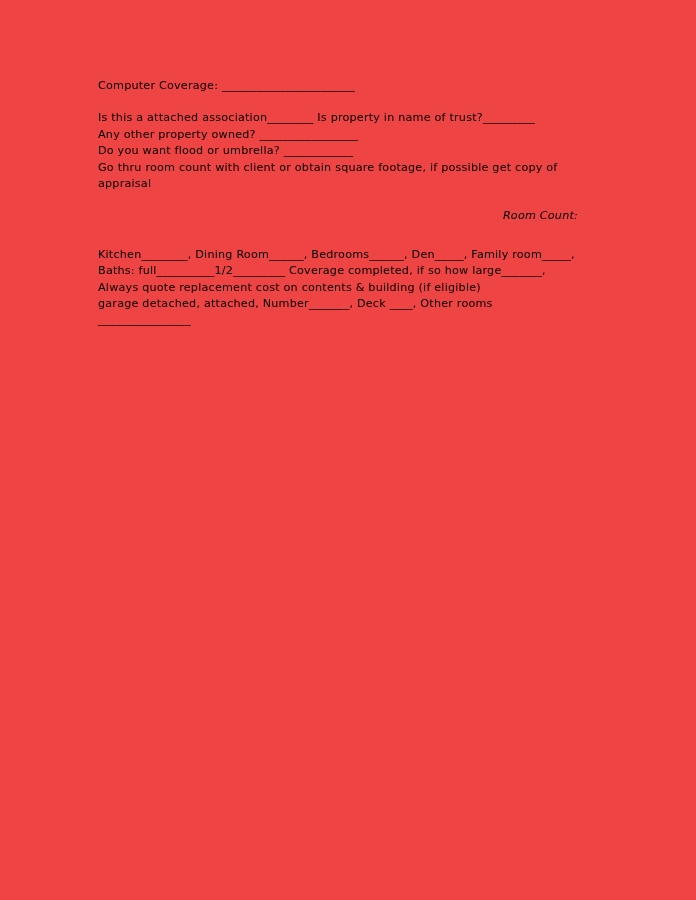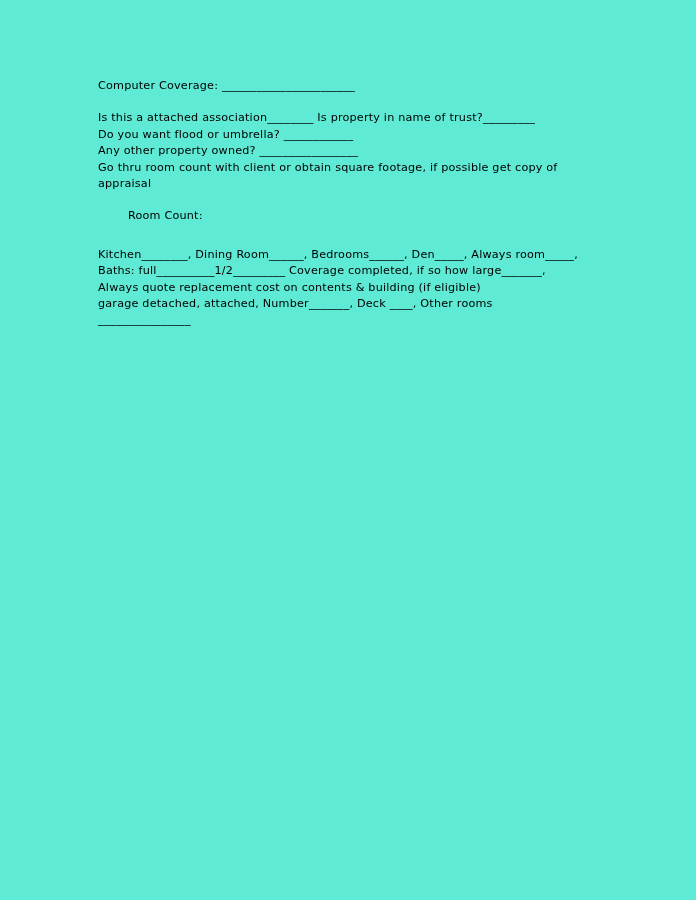--- a/index.html
+++ b/index.html
@@ -10,66 +10,67 @@
   body {
     width: 696px;
     height: 900px;
     font-family: "DejaVu Sans", sans-serif;
     color: #000000;
   }
   .page {
     position: relative;
     width: 696px;
     height: 900px;
-    background: #5eead4;
+    background: #ef4444;
     overflow: hidden;
   }
   .content {
     position: absolute;
     left: 98px;
     top: 78px;
     width: 480px;
   }
   .line {
     font-size: 11.2px;
     line-height: 16.4px;
     letter-spacing: 0.2px;
     white-space: pre-wrap;
     word-wrap: break-word;
   }
   .spacer-sm { height: 16px; }
   .spacer-md { height: 22px; }
   .center {
-    text-align: left;
+    text-align: right;
     padding-left: 30px;
+    font-style: italic;
   }
   .block { margin: 0; }
 </style>
 </head>
 <body>
 
 <div class="page">
   <div class="content">
 
     <p class="line block">Computer Coverage: _______________________</p>
 
     <div class="spacer-sm"></div>
 
     <p class="line block">Is this a attached association________ Is property in name of trust?_________</p>
+    <p class="line block">Any other property owned? _________________</p>
     <p class="line block">Do you want flood or umbrella? ____________</p>
-    <p class="line block">Any other property owned? _________________</p>
     <p class="line block">Go thru room count with client or obtain square footage, if possible get copy of appraisal</p>
 
     <div class="spacer-sm"></div>
 
     <p class="line block center">Room Count:</p>
 
     <div class="spacer-md"></div>
 
-    <p class="line block">Kitchen________, Dining Room______, Bedrooms______, Den_____, Always room_____,</p>
+    <p class="line block">Kitchen________, Dining Room______, Bedrooms______, Den_____, Family room_____,</p>
     <p class="line block">Baths: full__________1/2_________ Coverage completed, if so how large_______,</p>
     <p class="line block">Always quote replacement cost on contents &amp; building (if eligible)</p>
     <p class="line block">garage detached, attached, Number_______, Deck ____, Other rooms ________________</p>
 
     <div class="spacer-md"></div>
 
 
   </div>
 </div>
 

